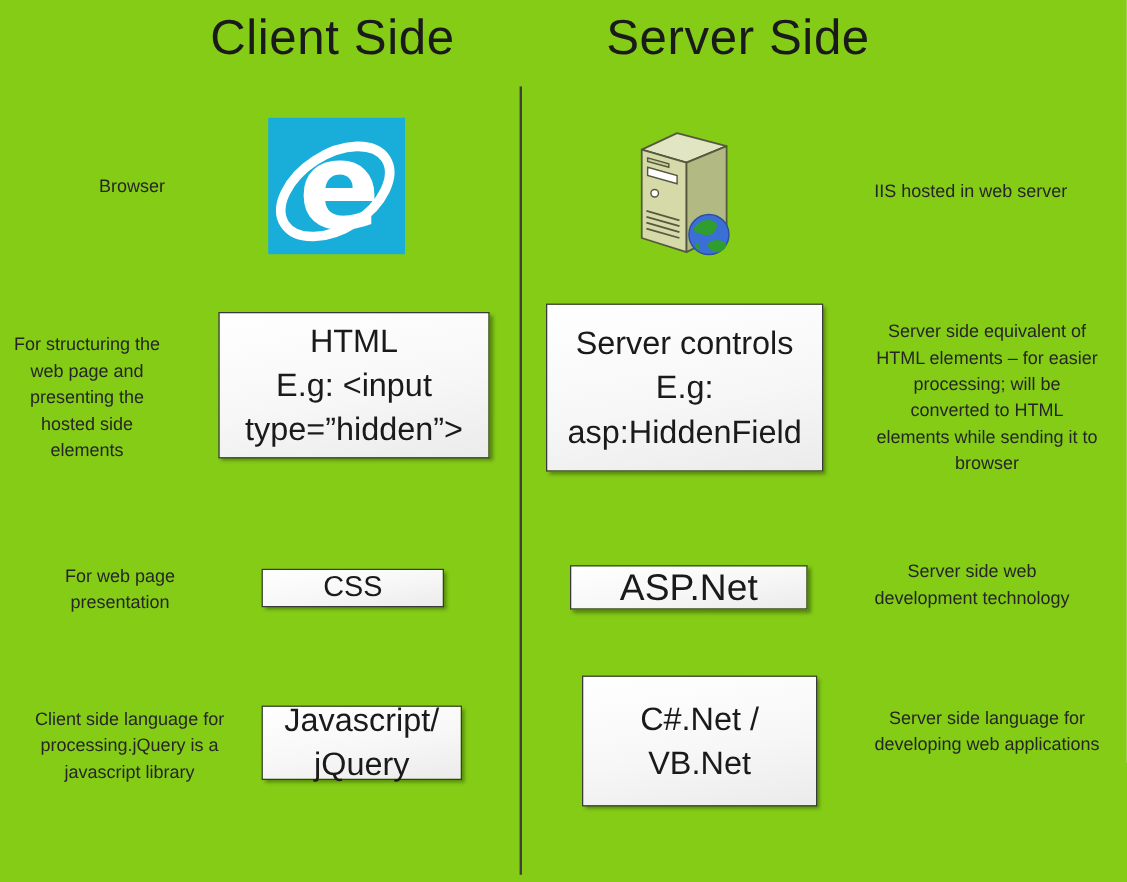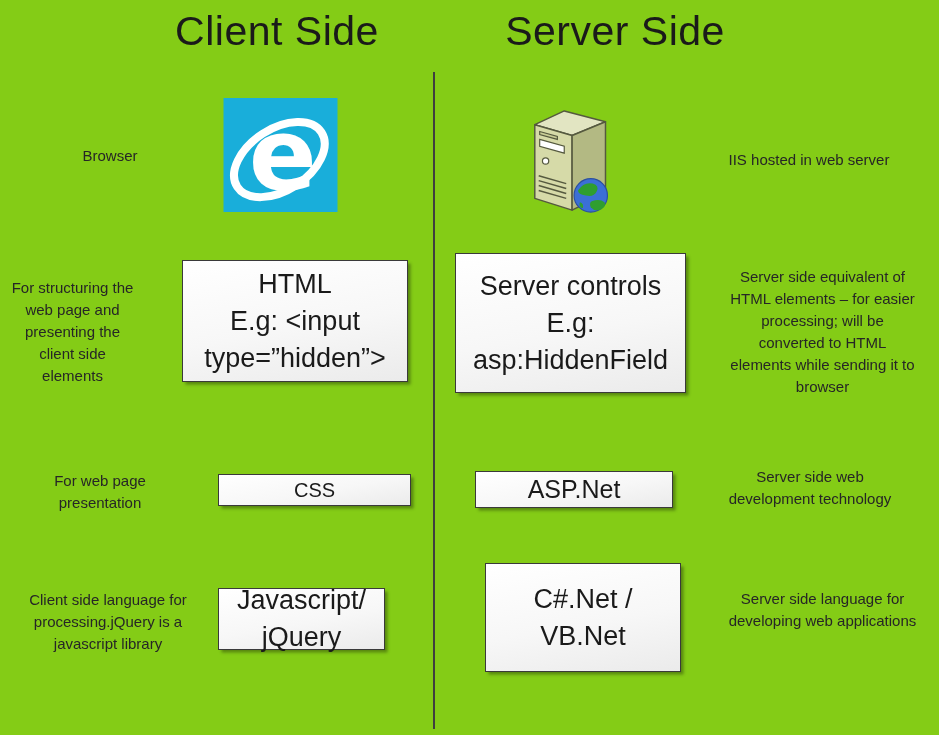--- a/index.html
+++ b/index.html
@@ -48,22 +48,22 @@
     display: flex;
     align-items: center;
     justify-content: center;
     text-align: center;
     white-space: pre-line;
     color: #1a1a1a;
   }
   .box-lg { font-size: 27px; line-height: 37px; }
   .box-html     { left: 182px; top: 260px; width: 226px; height: 122px; }
   .box-controls { left: 455px; top: 253px; width: 231px; height: 140px; }
-  .box-css      { left: 218px; top: 474px; width: 193px; height: 32px; font-size: 20px; }
-  .box-aspnet   { left: 475px; top: 471px; width: 198px; height: 37px; font-size: 25px; }
+  .box-css      { left: 218px; top: 474px; width: 152px; height: 32px; font-size: 24px; }
+  .box-aspnet   { left: 475px; top: 471px; width: 198px; height: 37px; font-size: 31px; }
   .box-js       { left: 218px; top: 588px; width: 167px; height: 62px; }
   .box-lang     { left: 485px; top: 563px; width: 196px; height: 109px; }
   .lbl-browser  { left: 45px;  top: 145px; width: 130px; }
   .lbl-iis      { left: 698px; top: 149px; width: 222px; }
   .desc-html    { left: 0px;   top: 277px; width: 145px; }
   .desc-controls{ left: 705px; top: 266px; width: 235px; }
   .desc-css     { left: 30px;  top: 470px; width: 140px; }
   .desc-aspnet  { left: 700px; top: 466px; width: 220px; }
   .desc-js      { left: 18px;  top: 589px; width: 180px; }
   .desc-lang    { left: 705px; top: 588px; width: 235px; }
@@ -116,21 +116,21 @@
         <path d="M52,97 q4,1 3,6 q-5,-1 -3,-6 z" fill="#2f9e2f"></path>
       </g>
     </svg>
   </div>
 
   <div class="desc lbl-iis">IIS hosted in web server</div>
 
   <div class="desc desc-html">For structuring the
 web page and
 presenting the
-client side
+hosted side
 elements</div>
   <div class="box box-lg box-controls">Server controls
 E.g:
 asp:HiddenField</div>
   <div class="box box-lg box-html">HTML
 E.g: &lt;input
 type=”hidden”&gt;</div>
   <div class="desc desc-controls">Server side equivalent of
 HTML elements – for easier
 processing; will be

